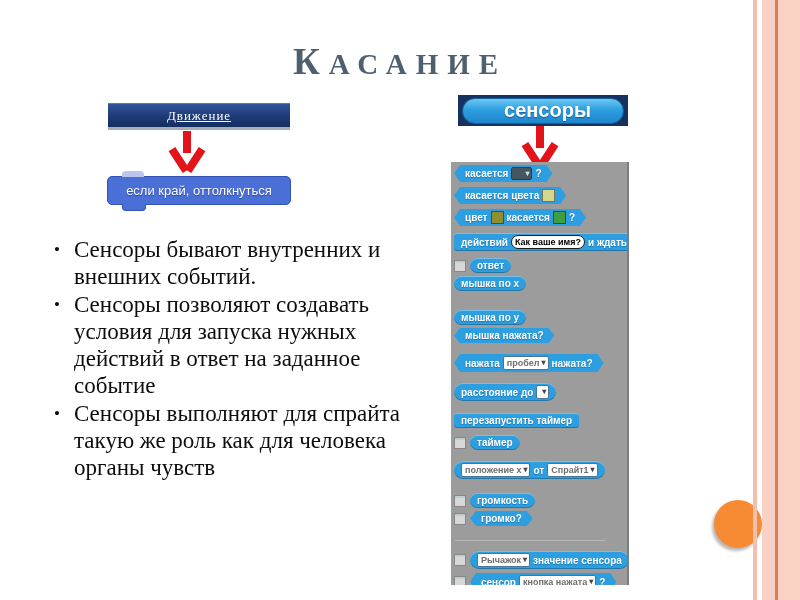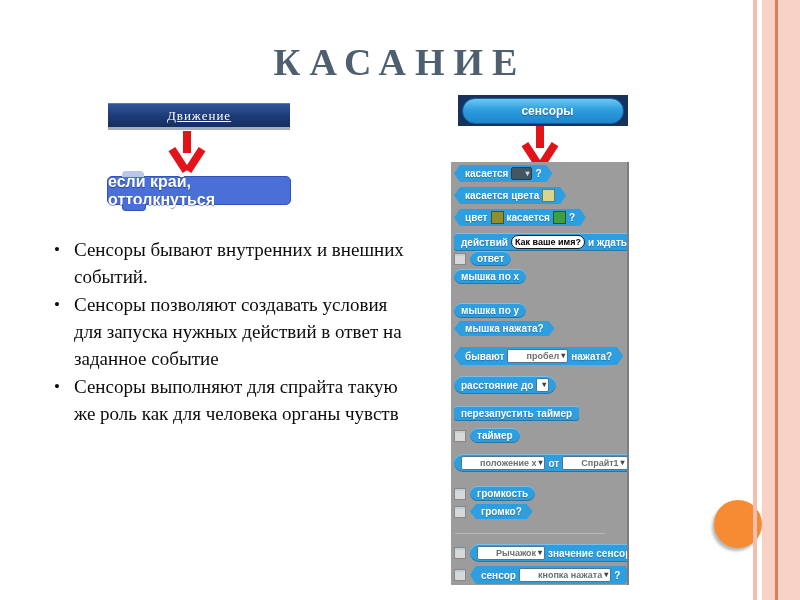--- a/index.html
+++ b/index.html
@@ -5,21 +5,21 @@
   html,body { margin:0; padding:0; background:#e8e8e8; }
   .slide {
     position:relative; width:800px; height:600px; background:#ffffff;
     overflow:hidden; font-family:"Liberation Sans", sans-serif;
   }
 
   
   .title {
     position:absolute; left:180px; top:40px; width:440px; margin:0;
     text-align:center; font-family:"Liberation Serif", serif;
-    font-weight:bold; font-size:38px; letter-spacing:9px; color:#4e5f70;
+    font-weight:bold; font-size:29px; letter-spacing:9px; color:#4e5f70;
   }
   .title::first-letter { font-size:37px; }
 
   
   .movement-header {
     position:absolute; left:108px; top:103px; width:182px; height:27px;
     background:linear-gradient(180deg,#31549a 0%, #1d3a76 55%, #152e5e 100%);
     border-top:1px solid #5b79b8; border-bottom:3px solid #a8aeb8;
     box-sizing:border-box; display:flex; align-items:center; justify-content:center;
   }
@@ -29,21 +29,21 @@
   .sensors-header {
     position:absolute; left:458px; top:95px; width:170px; height:31px;
     background:#16335f; display:flex; align-items:center; justify-content:center;
   }
   .sensors-pill {
     width:160px; height:24px; border-radius:13px;
     background:linear-gradient(180deg,#6cc8f2 0%, #2e9de0 45%, #1f86cc 100%);
     border:1px solid #16609c; display:flex; align-items:center; justify-content:center;
   }
   .sensors-pill span {
-    color:#fff; font-weight:bold; font-size:12px;
+    color:#fff; font-weight:bold; font-size:20px;
     text-shadow:0 1px 1px rgba(10,40,90,.5);
     margin-left:9px;
   }
 
   
   .arrow { position:absolute; width:32px; height:46px; }
   .arrow i { position:absolute; background:#e3131a; display:block; }
   .arrow .stem { left:12px; top:0; width:8px; height:22px; }
   .arrow .vl { left:4px;  top:16px; width:8px; height:26px; transform:rotate(-33deg); }
   .arrow .vr { left:20px; top:16px; width:8px; height:26px; transform:rotate(33deg); }
@@ -58,32 +58,32 @@
   }
   .edge-block::before {
     content:""; position:absolute; top:-6px; left:14px; width:22px; height:6px;
     background:#bcc6ec; border-radius:4px 4px 0 0;
   }
   .edge-block::after {
     content:""; position:absolute; bottom:-7px; left:14px; width:22px; height:6px;
     background:#4a6fd6; border:1px solid #3353b4; border-top:none; border-radius:0 0 4px 4px;
   }
   .edge-block span {
-    color:#fff; font-weight:bold; font-size:16px;
+    color:#fff; font-weight:normal; font-size:13px;
     text-shadow:0 1px 1px rgba(0,20,90,.45);
   }
 
   
   .bullets {
     position:absolute; left:46px; top:236px; width:358px; margin:0; padding:0;
     list-style:none;
   }
   .bullets li {
     position:relative; padding-left:28px; margin-bottom:1px;
-    font-family:"Liberation Serif", serif; font-size:19px; line-height:27px; color:#0d0d0d;
+    font-family:"Liberation Serif", serif; font-size:23px; line-height:27px; color:#0d0d0d;
   }
   .bullets li::before { content:"•"; position:absolute; left:8px; top:0; font-size:17px; }
 
   
   .panel {
     position:absolute; left:451px; top:162px; width:178px; height:423px;
     background:#9c9c9c; border-right:2px solid #7d7d7d; box-sizing:border-box;
     overflow:hidden;
   }
   .prow { display:flex; align-items:center; margin-left:3px; }
@@ -102,21 +102,21 @@
     clip-path:polygon(6px 0, calc(100% - 6px) 0, 100% 50%, calc(100% - 6px) 100%, 6px 100%, 0 50%);
     padding:2px 11px; box-shadow:none;
   }
   .blk.round { border-radius:9px; }
   .blk.stack { border-radius:3px; }
   .dd { display:inline-flex; align-items:center; border-radius:2px; }
   .dd.light { background:#fff; border:1px solid #4b7590; color:#6e6e6e; height:12px; padding:0 2px 0 3px; font-size:9px; text-shadow:none; }
   .dd.light .dda { color:#444; font-size:8px; margin-left:2px; line-height:8px; }
   .dd.dark { background:#46565e; border:1px solid #2d3b42; min-width:15px; height:11px; justify-content:flex-end; padding:0 2px; }
   .dd.dark .dda { color:#cfe0ea; font-size:8px; line-height:8px; }
-  .ddl { text-shadow:none;margin-left:15px; }
+  .ddl { text-shadow:none; }
   .sw { width:11px; height:11px; display:inline-block; border:1px solid rgba(0,0,0,.45); }
   .inp { background:#fff; border:1px solid #1c1c1c; color:#000; font-size:9px; line-height:10px; padding:1px 3px; text-shadow:none; border-radius:7px; }
   .pdivider { width:150px; height:0; border-top:1px solid #b8b8b8; margin-left:4px; }
 
   
   .stripe-thin { position:absolute; left:753px; top:0; width:4px; height:600px; background:#f2bfae; }
   .stripe-band { position:absolute; left:762px; top:0; width:38px; height:600px; background:#f7d2c5; }
   .stripe-line { position:absolute; left:13px; top:0; width:3px; height:600px; background:#df7c55; }
   .orange-circle {
     position:absolute; left:714px; top:500px; width:48px; height:48px; border-radius:50%;
@@ -187,21 +187,21 @@
           <span class="bt">?</span>
         </span>
       </div>
       <div class="prow" style="margin-top: 7px;">
         <span class="blk stack">
           <span class="bt">действий</span>
           <span class="inp">Как ваше имя?</span>
           <span class="bt">и ждать</span>
         </span>
       </div>
-      <div class="prow" style=" text-align: center;">
+      <div class="prow" style="margin-top: 7px; text-align: center;">
         <span class="pcheck"></span>
         <span class="blk round">
           <span class="bt">ответ</span>
         </span>
       </div>
       <div class="prow" style="margin-top: 3px;">
         <span class="blk round">
           <span class="bt">мышка по x</span>
         </span>
       </div>
@@ -210,21 +210,21 @@
           <span class="bt">мышка по y</span>
         </span>
       </div>
       <div class="prow" style="margin-top: 3px;">
         <span class="blk hex">
           <span class="bt">мышка нажата?</span>
         </span>
       </div>
       <div class="prow" style="margin-top: 11px;">
         <span class="blk hex">
-          <span class="bt">бывают</span>
+          <span class="bt">нажата</span>
           <span class="dd light">
             <span class="ddl">пробел</span>
             <span class="dda">▾</span>
           </span>
           <span class="bt">нажата?</span>
         </span>
       </div>
       <div class="prow" style="margin-top: 11px;">
         <span class="blk round">
           <span class="bt">расстояние до</span>

